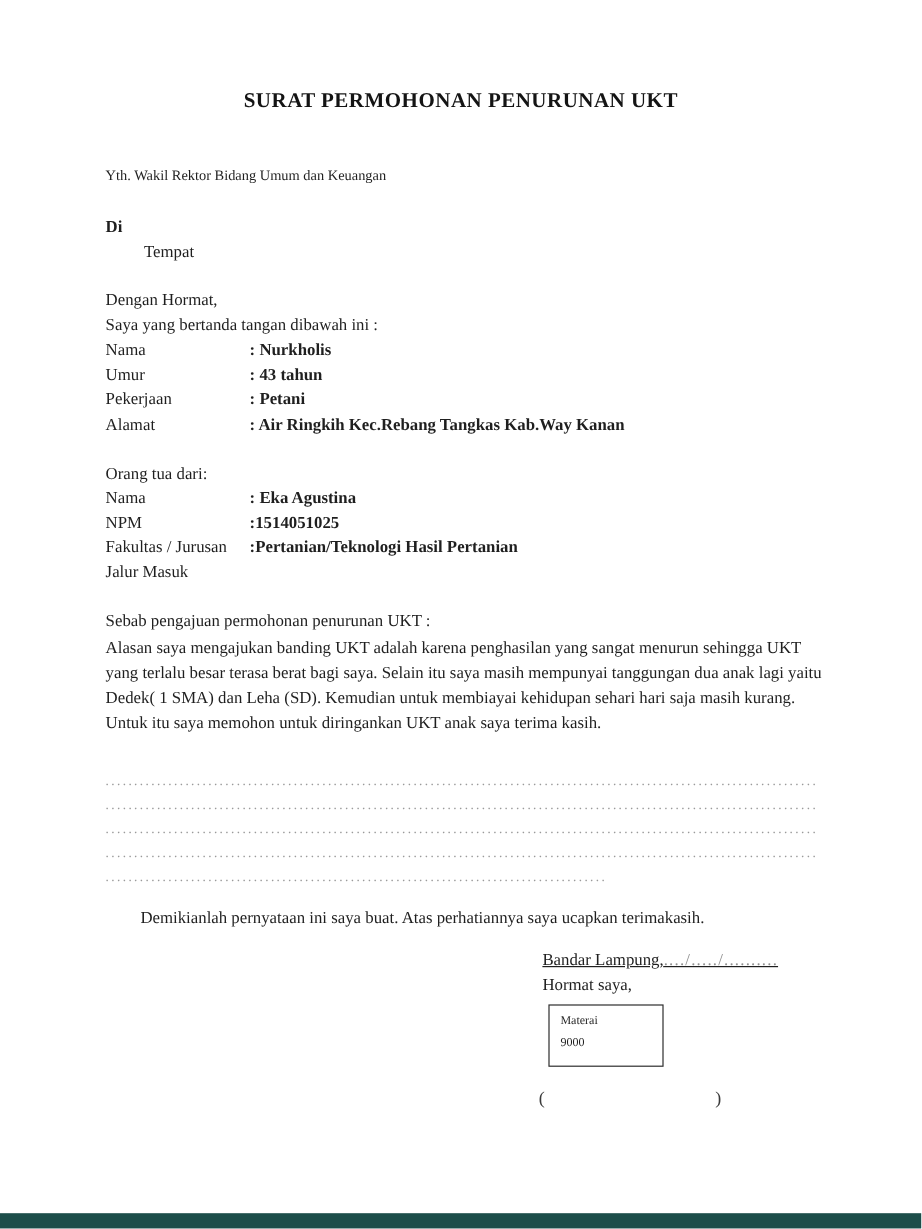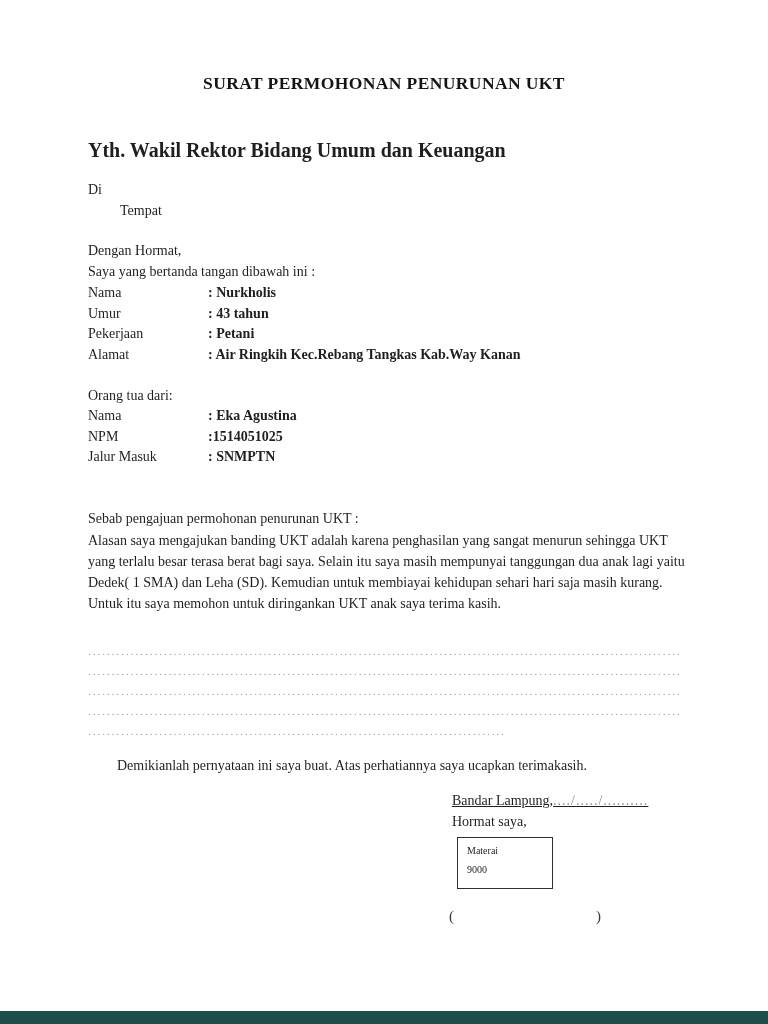--- a/index.html
+++ b/index.html
@@ -19,25 +19,25 @@
   .title {
     top:73px; left:0; width:768px;
     text-align:center;
     font-weight:bold;
     font-size:17.5px;
     letter-spacing:0.4px;
     color:#141414;
   }
   .recipient {
     top:139px; left:88px;
-    font-weight:bold;
-    font-size:20px;
+    font-weight:normal;
+    font-size:12px;
   }
   .line { font-size:14px; line-height:20.6px; }
-  .di      { top:180px; left:88px; }
+  .di      { top:180px; left:88px;font-weight:bold; }
   .tempat  { top:201px; left:120px; }
   .salutation { top:241px; left:88px; }
   .intro      { top:262px; left:88px; }
   .rows { left:88px; width:596px; }
   .rows-applicant { top:283px; }
   .rows-student   { top:406px; }
   .field-row { display:flex; font-size:14px; line-height:20.6px; }
   .field-label { width:120px; flex:0 0 120px; }
   .field-value { flex:1;font-weight:bold; }
   .parent-heading { top:386px; left:88px; }
@@ -124,22 +124,25 @@
   <div class="abs rows rows-student">
     <div class="field-row">
       <span class="field-label">Nama</span>
       <span class="field-value">: Eka Agustina</span>
     </div>
     <div class="field-row">
       <span class="field-label">NPM</span>
       <span class="field-value">:1514051025</span>
     </div>
     <div class="field-row">
+      <span class="field-label">Fakultas / Jurusan</span>
+      <span class="field-value">:Pertanian/Teknologi Hasil Pertanian</span>
+    </div>
+    <div class="field-row">
       <span class="field-label">Jalur Masuk</span>
-      <span class="field-value">: SNMPTN</span>
     </div>
   </div>
 
   <div class="abs line reason-heading">Sebab pengajuan permohonan penurunan UKT :</div>
   <div class="abs reason-body">Alasan saya mengajukan banding UKT adalah karena penghasilan yang sangat menurun sehingga UKT yang terlalu besar terasa berat bagi saya. Selain itu saya masih mempunyai tanggungan dua anak lagi yaitu Dedek( 1 SMA) dan Leha (SD). Kemudian untuk membiayai kehidupan sehari hari saja masih kurang. Untuk itu saya memohon untuk diringankan UKT anak saya terima kasih.</div>
 
   <div class="abs dots-block">
     <span class="dot-row">......................................................................................................................................................</span>
     <span class="dot-row">......................................................................................................................................................</span>
     <span class="dot-row">......................................................................................................................................................</span>

